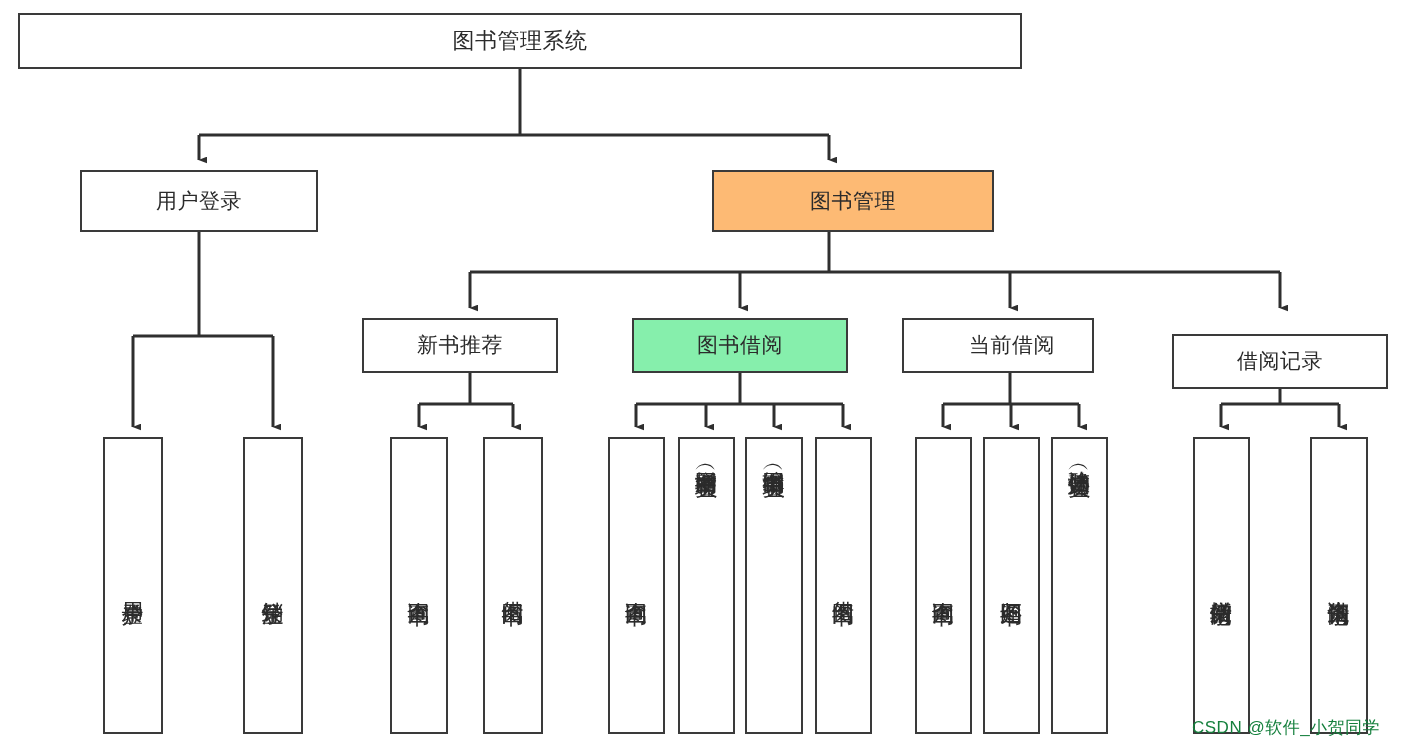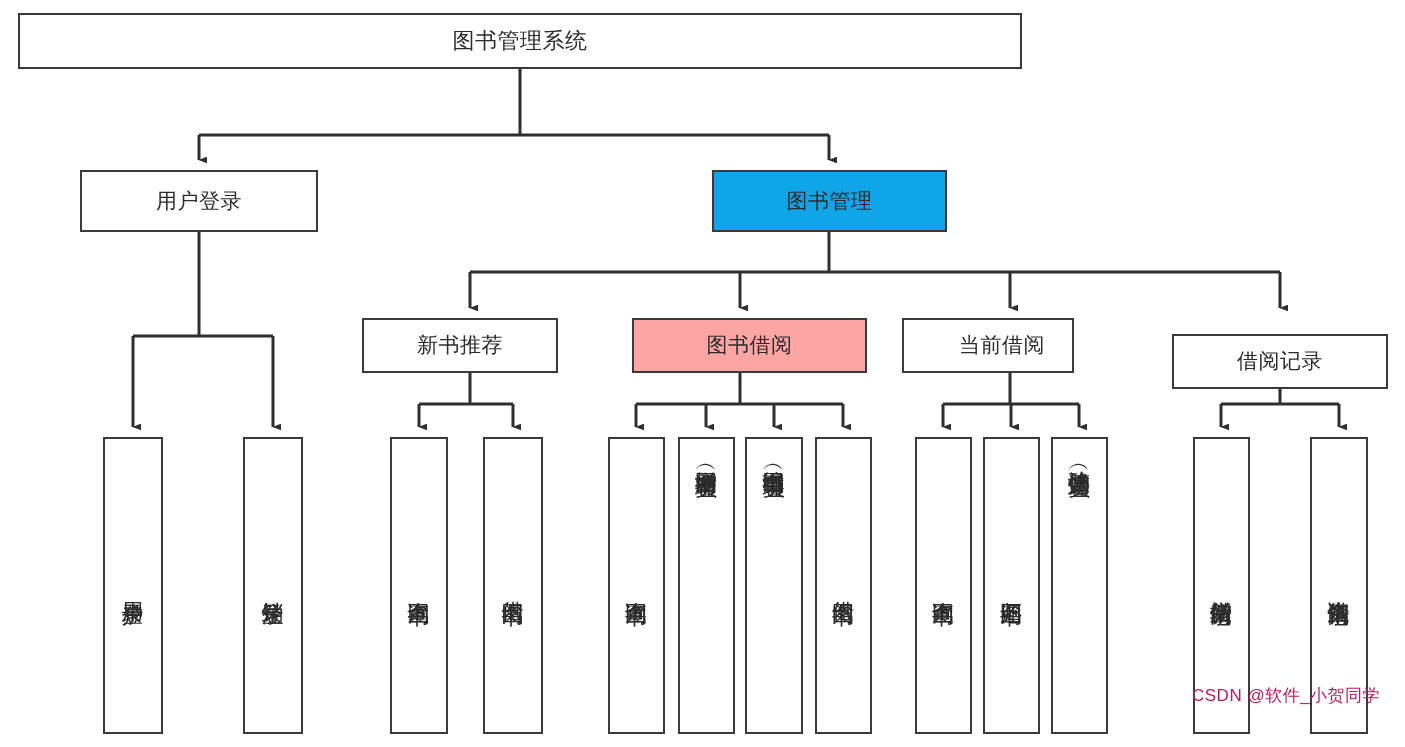--- a/index.html
+++ b/index.html
@@ -127,31 +127,31 @@
     </g>
   </svg>
 
   <div class="node root horizontal" style="left: 18px; top: 13px; width: 1004px; height: 56px; border-color: rgb(58, 58, 58); background: rgb(255, 255, 255); color: rgb(43, 43, 43);">
     <span class="node-label">图书管理系统</span>
   </div>
 
   <div class="node horizontal" style="left: 80px; top: 170px; width: 238px; height: 62px; border-color: rgb(58, 58, 58); background: rgb(255, 255, 255); color: rgb(43, 43, 43);">
     <span class="node-label">用户登录</span>
   </div>
-  <div class="node horizontal" style="left: 712px; top: 170px; width: 235px; height: 62px; border-color: rgb(58, 58, 58); background: #0ea5e9; color: rgb(43, 43, 43);">
+  <div class="node horizontal" style="left: 712px; top: 170px; width: 282px; height: 62px; border-color: rgb(58, 58, 58); background: #fdba74; color: rgb(43, 43, 43);">
     <span class="node-label">图书管理</span>
   </div>
 
   <div class="node horizontal" style="left: 362px; top: 318px; width: 196px; height: 55px; border-color: rgb(58, 58, 58); background: rgb(255, 255, 255); color: rgb(43, 43, 43);">
     <span class="node-label">新书推荐</span>
   </div>
-  <div class="node horizontal" style="left: 632px; top: 318px; width: 235px; height: 55px; border-color: rgb(58, 58, 58); background: #fca5a5; color: rgb(43, 43, 43);">
+  <div class="node horizontal" style="left: 632px; top: 318px; width: 216px; height: 55px; border-color: rgb(58, 58, 58); background: #86efac; color: rgb(43, 43, 43);">
     <span class="node-label">图书借阅</span>
   </div>
-  <div class="node horizontal" style="left: 902px; top: 318px; width: 172px; height: 55px; border-color: rgb(58, 58, 58); background: rgb(255, 255, 255); color: rgb(43, 43, 43); padding-left: 28px;">
+  <div class="node horizontal" style="left: 902px; top: 318px; width: 192px; height: 55px; border-color: rgb(58, 58, 58); background: rgb(255, 255, 255); color: rgb(43, 43, 43); padding-left: 28px;">
     <span class="node-label">当前借阅</span>
   </div>
   <div class="node horizontal" style="left: 1172px; top: 334px; width: 216px; height: 55px; border-color: rgb(58, 58, 58); background: rgb(255, 255, 255); color: rgb(43, 43, 43);">
     <span class="node-label">借阅记录</span>
   </div>
 
   <div class="node vertical centered" style="left: 103px; top: 437px; width: 60px; height: 297px; border-color: rgb(58, 58, 58); background: rgb(255, 255, 255); color: rgb(43, 43, 43);">
     <span class="node-label">用户登录</span>
   </div>
   <div class="node vertical centered" style="left: 243px; top: 437px; width: 60px; height: 297px; border-color: rgb(58, 58, 58); background: rgb(255, 255, 255); color: rgb(43, 43, 43);">
@@ -184,15 +184,15 @@
   <div class="node vertical" style="left: 1051px; top: 437px; width: 57px; height: 297px; border-color: rgb(58, 58, 58); background: rgb(255, 255, 255); color: rgb(43, 43, 43);">
     <span class="node-label">确认归还（管理员）</span>
   </div>
   <div class="node vertical centered" style="left: 1193px; top: 437px; width: 57px; height: 297px; border-color: rgb(58, 58, 58); background: rgb(255, 255, 255); color: rgb(43, 43, 43);">
     <span class="node-label">新增借阅记录</span>
   </div>
   <div class="node vertical centered" style="left: 1310px; top: 437px; width: 58px; height: 297px; border-color: rgb(58, 58, 58); background: rgb(255, 255, 255); color: rgb(43, 43, 43);">
     <span class="node-label">查询借阅记录</span>
   </div>
 
-  <div class="watermark" style="left: 1192px; top: 684px; color: #be185d;">CSDN @软件_小贺同学</div>
+  <div class="watermark" style="left: 1192px; top: 716px; color: #15803d;">CSDN @软件_小贺同学</div>
 
 </div>
 
 </body></html>

